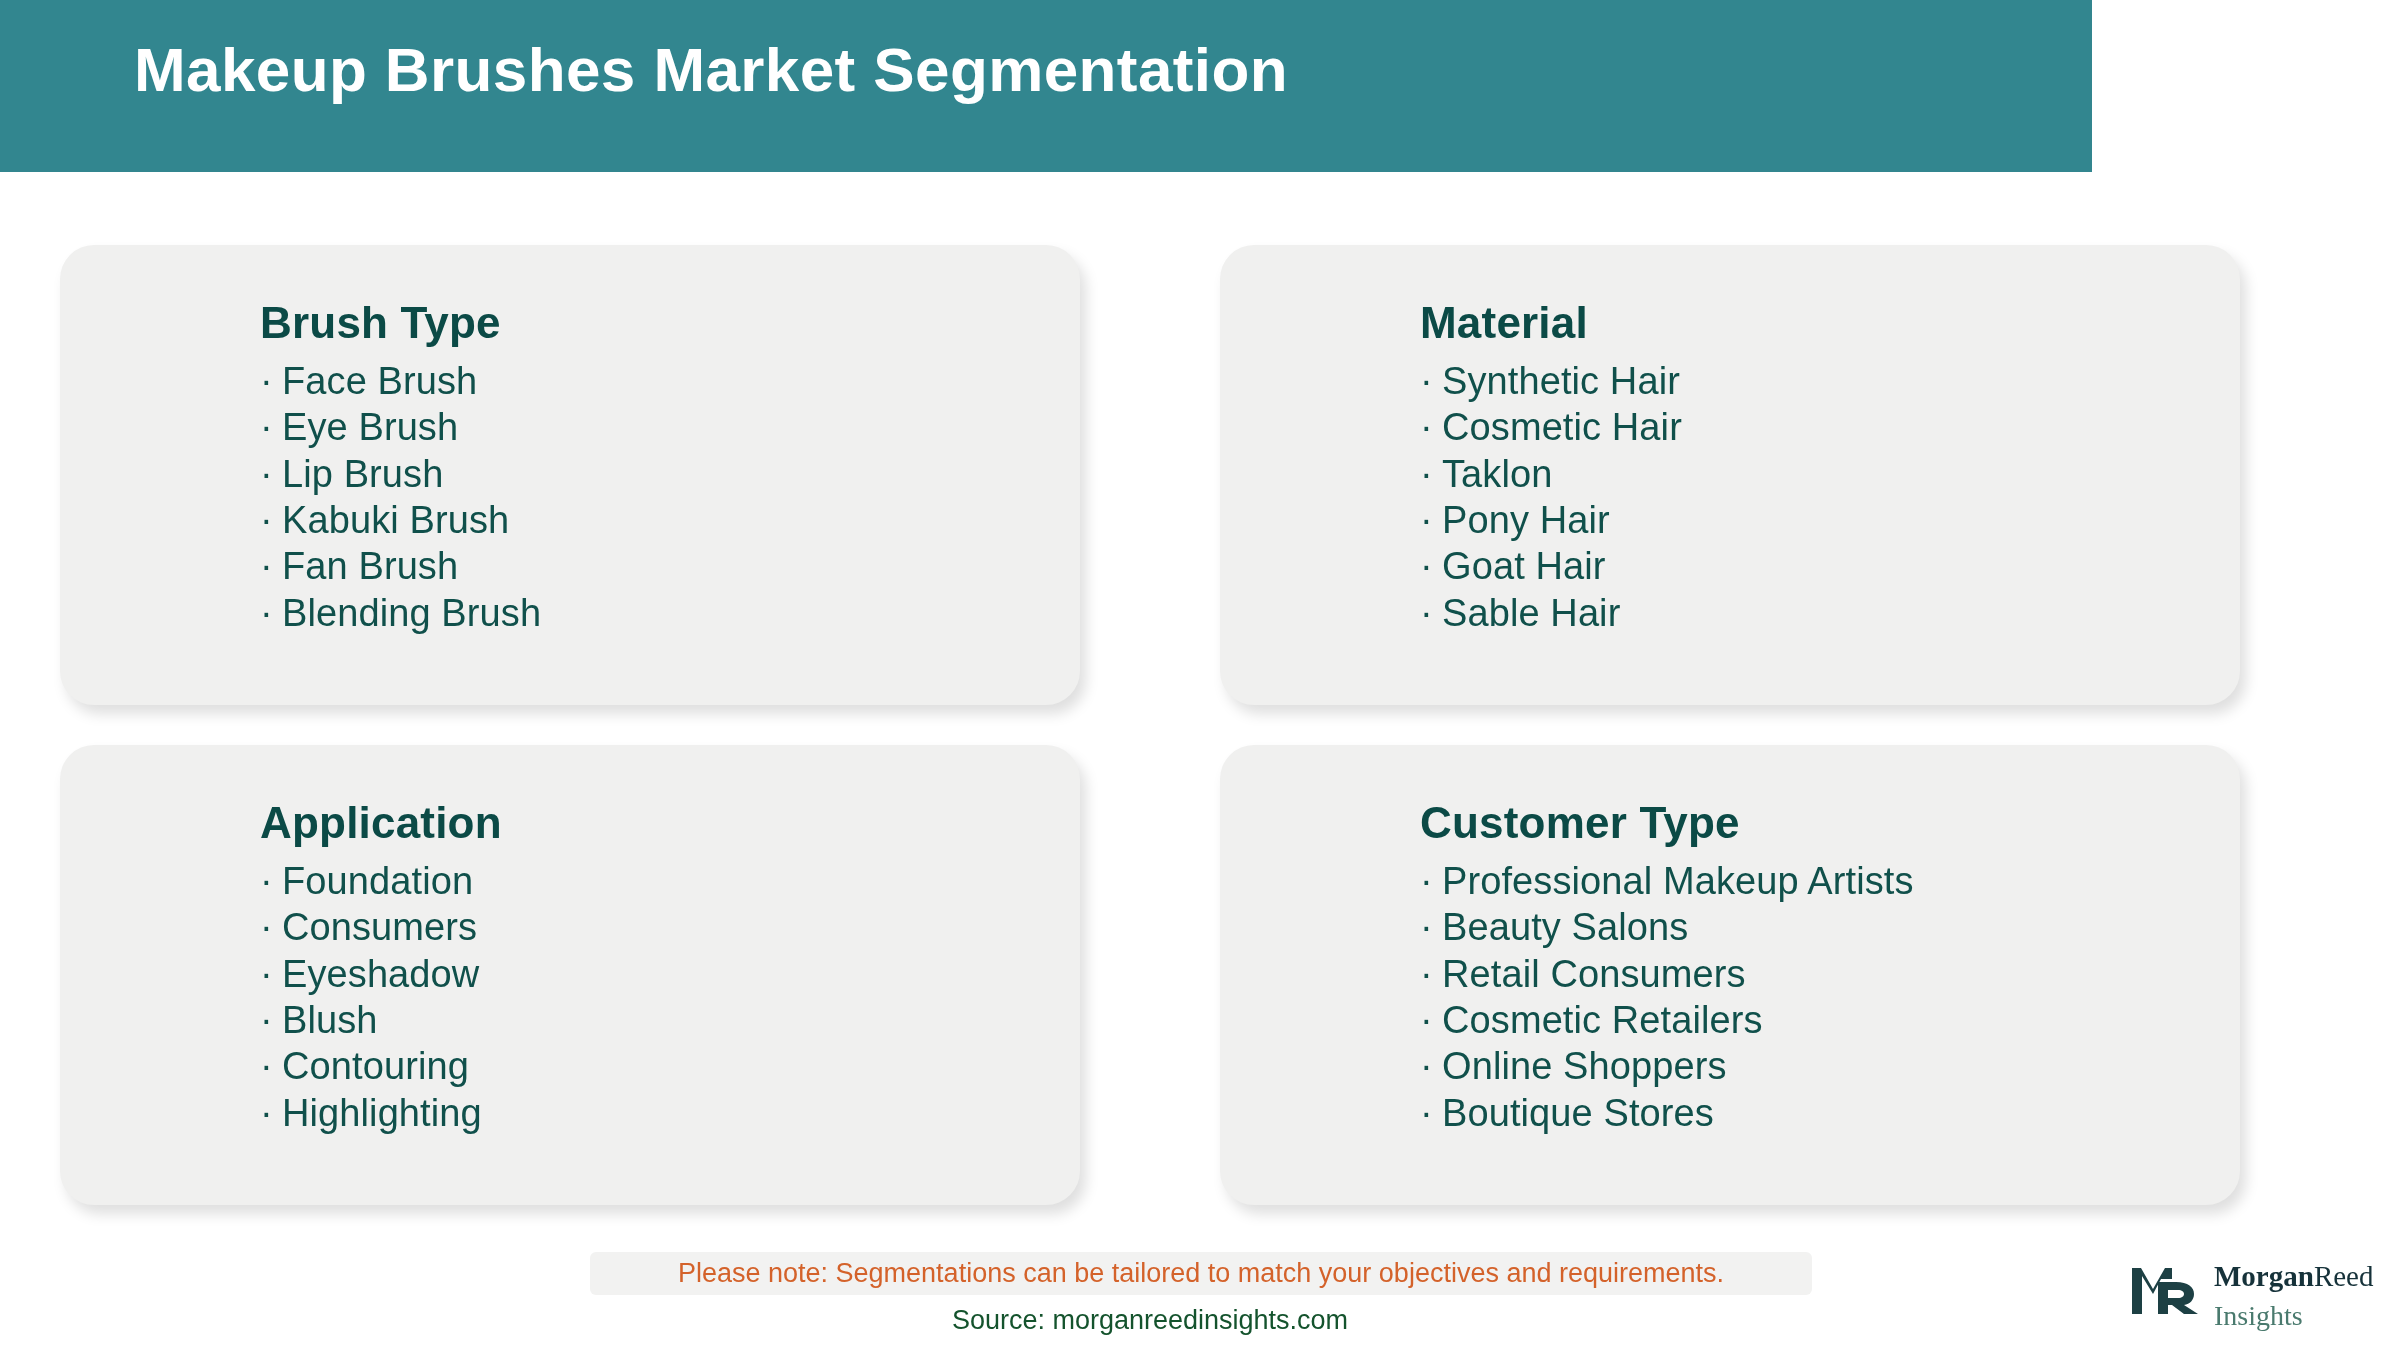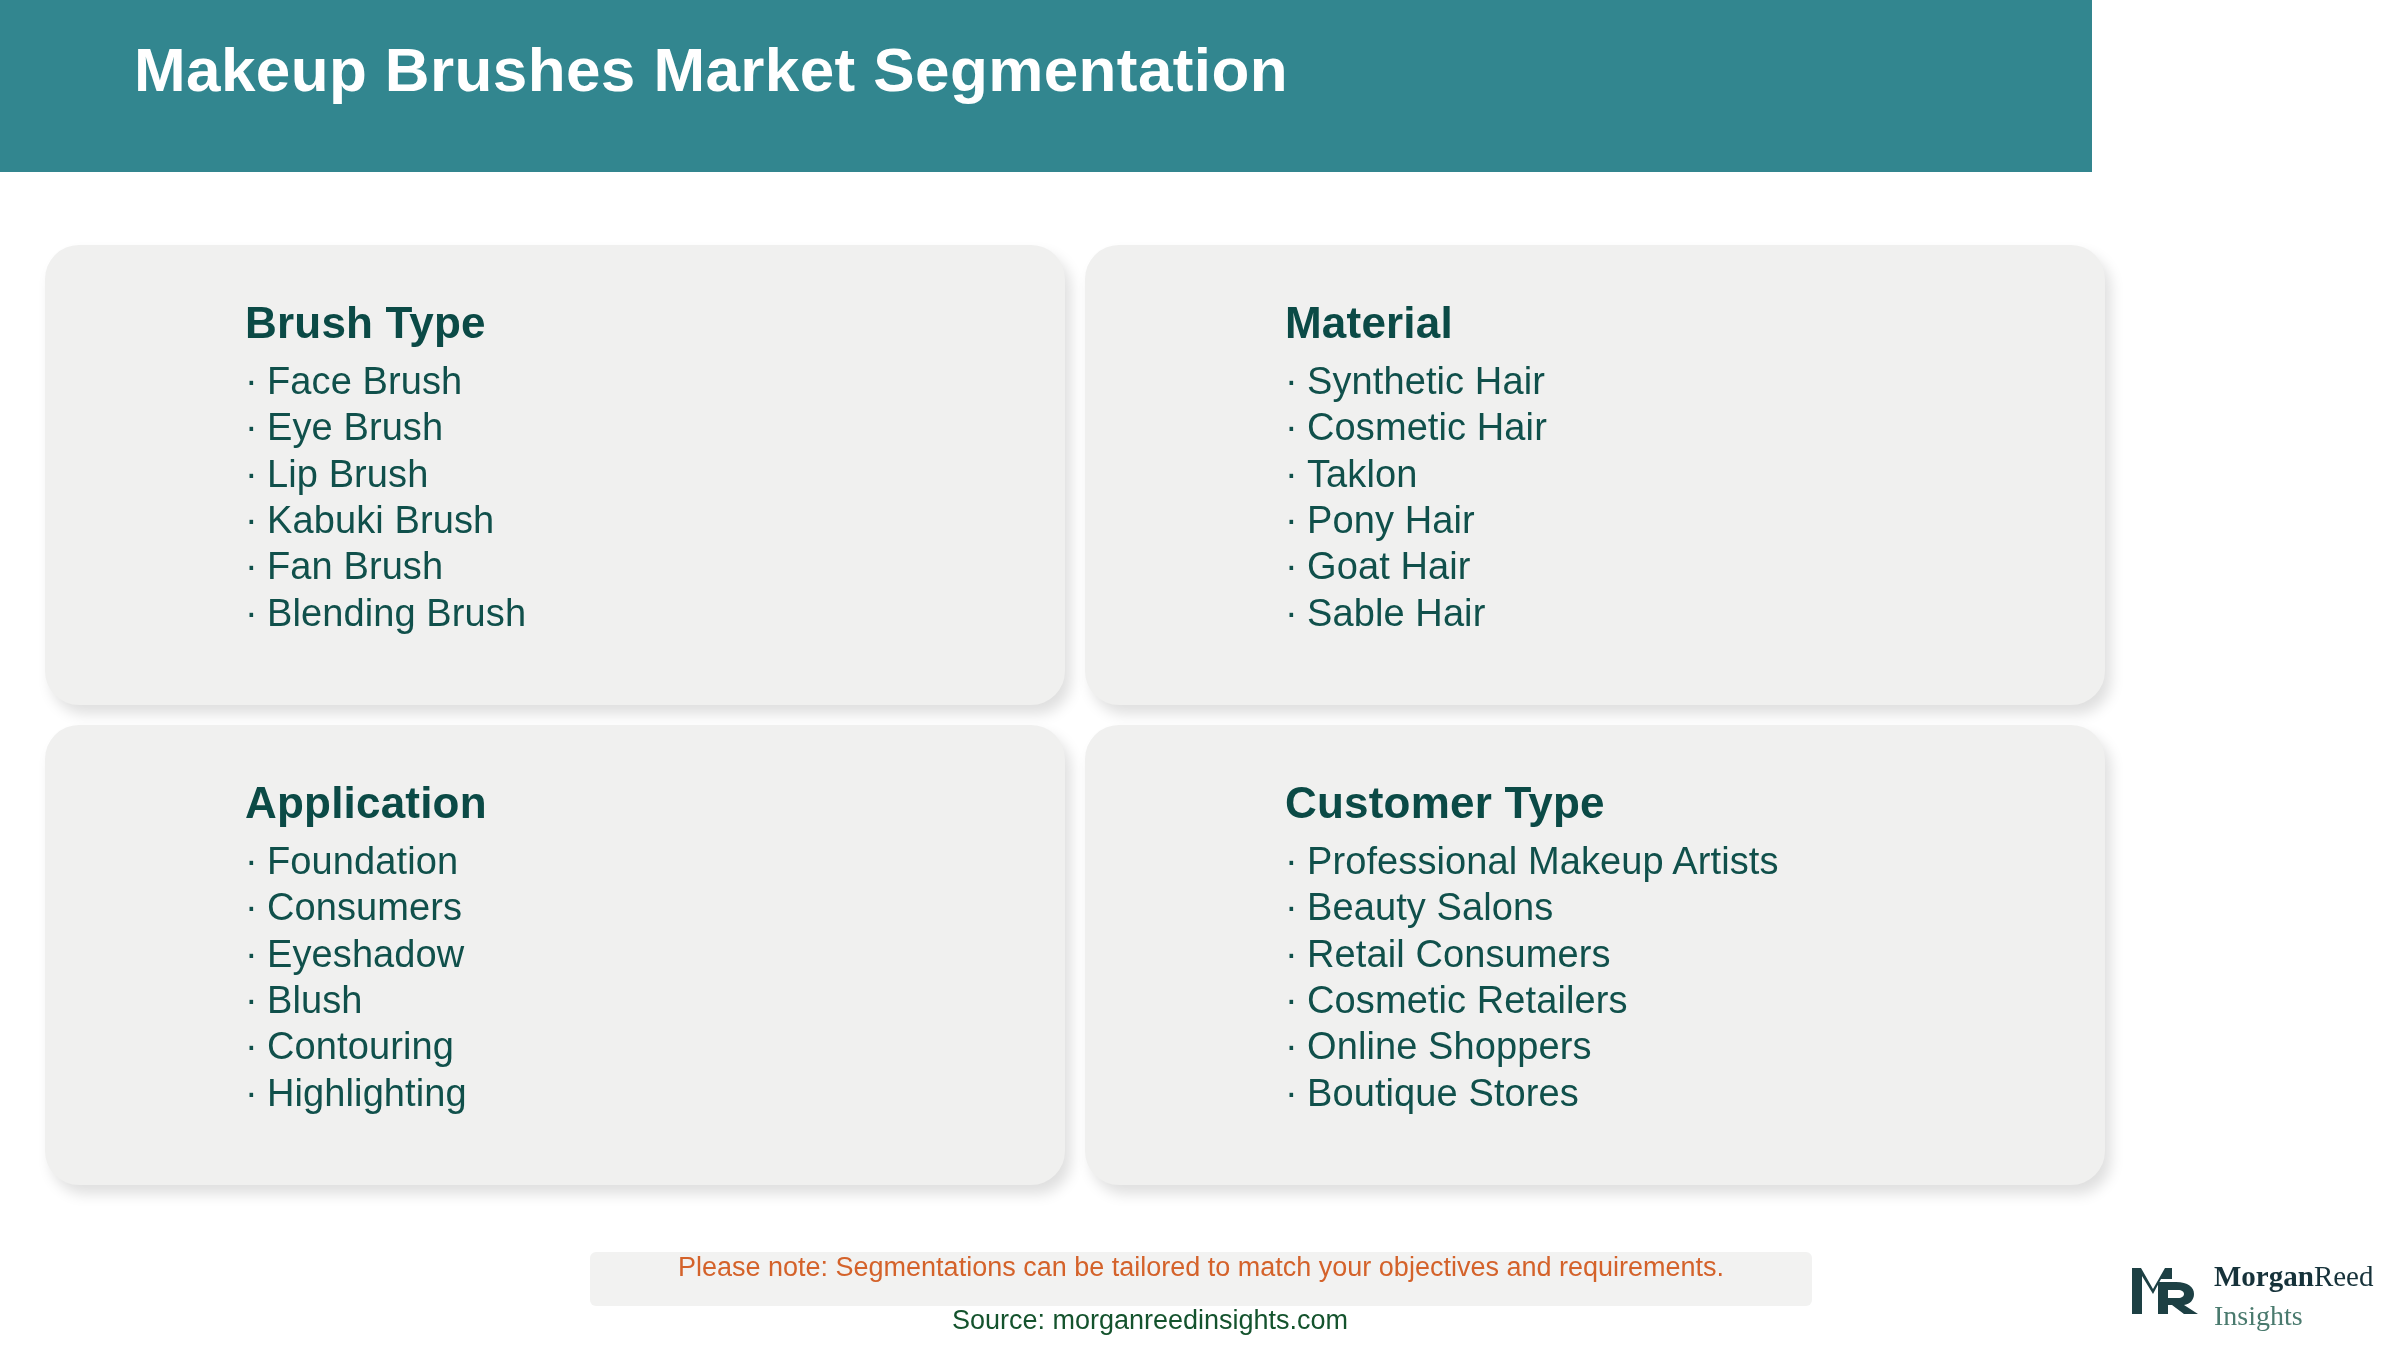--- a/index.html
+++ b/index.html
@@ -33,30 +33,29 @@
     font-weight: 700;
     color: #ffffff;
     letter-spacing: 0.4px;
     white-space: nowrap;
     line-height: 1.1;
   }
 
   
   .grid {
     position: absolute;
-    left: 45px;
+    left: 60px;
     top: 245px;
     width: 2180px;
     height: 960px;
     display: grid;
     grid-template-columns: 1020px 1020px;
     grid-template-rows: 460px 460px;
     column-gap: 140px;
     row-gap: 40px;
-    gap: 20px;
   }
   .card {
     background: #f0f0ef;
     border-radius: 34px;
     box-shadow: 6px 9px 14px rgba(0, 0, 0, 0.13);
     position: relative;
     box-sizing: border-box;
     padding: 50px 0 0 200px;
     overflow: hidden;
   }
@@ -86,24 +85,25 @@
     width: 22px;
     color: #10504b;
   }
 
   
   .note-pill {
     position: absolute;
     left: 590px;
     top: 1252px;
     width: 1222px;
-    height: 54px;
+    height: 43px;
     background: #f2f2f1;
     border-radius: 6px;
     display: flex;
+    align-items: center;
     justify-content: center;
     box-sizing: border-box;
   }
   .note-text {
     font-size: 27px;
     color: #d4622a;
     white-space: nowrap;
     font-weight: 400;
   }
   .source-text {

